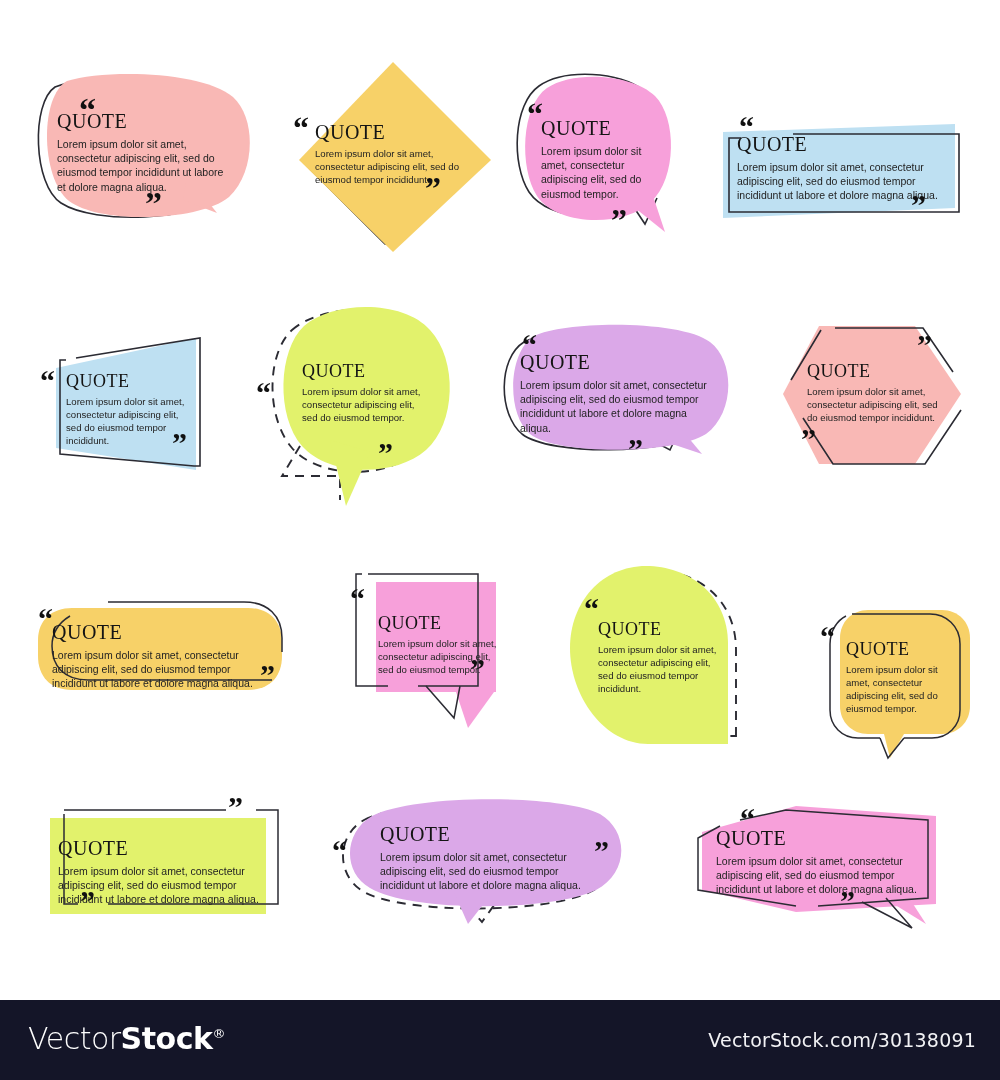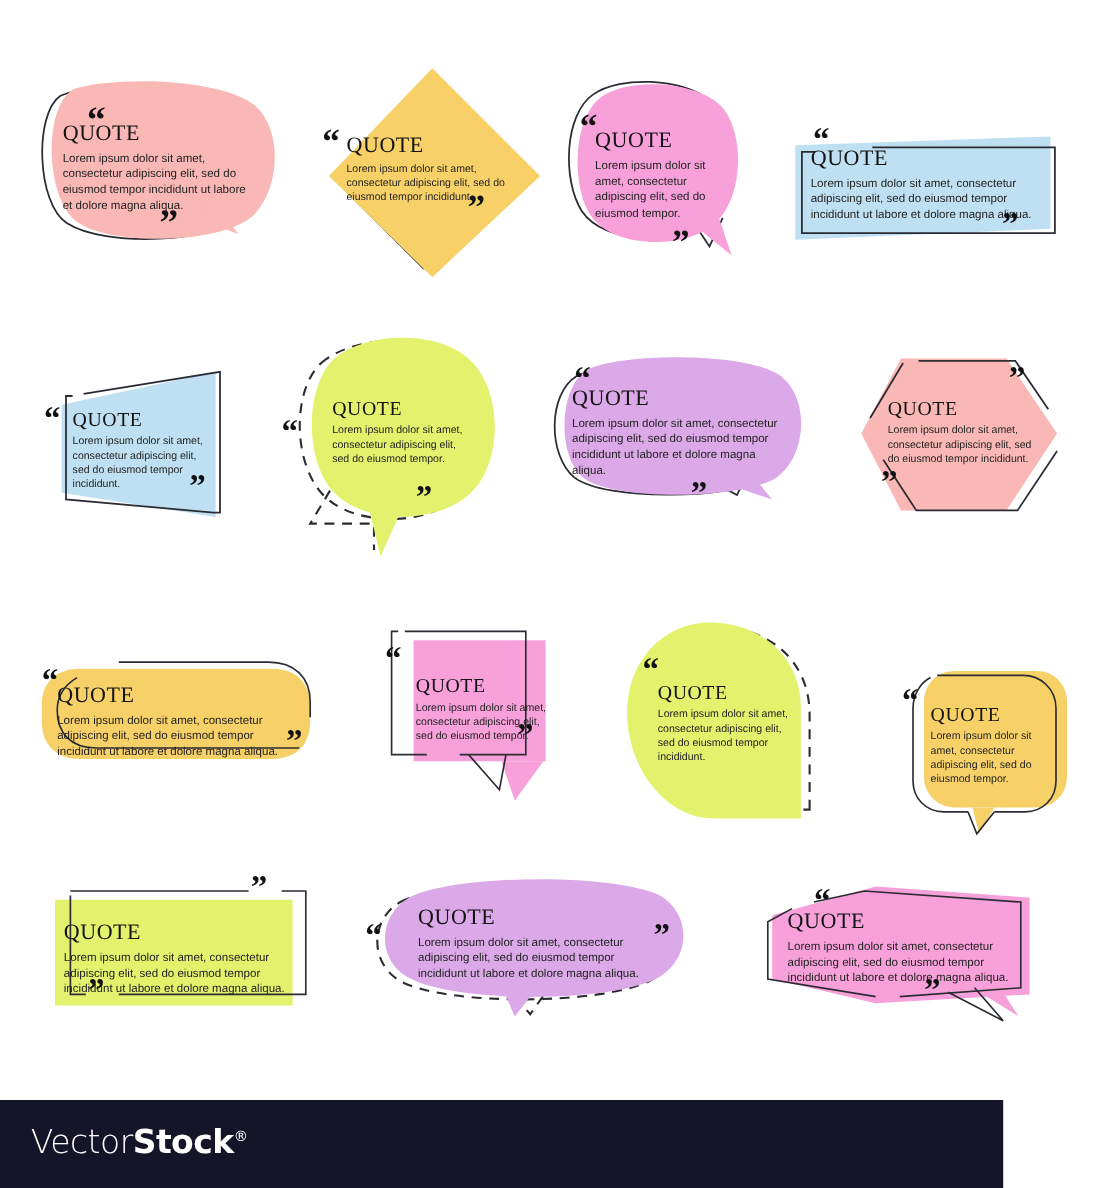--- a/index.html
+++ b/index.html
@@ -50,21 +50,21 @@
     color: #232323;
   }
   .q-title.small { font-size: 18px; }
   .q-body.small { font-size: 9.6px; }
 
   
   #footer {
     position: absolute;
     left: 0;
     top: 1000px;
-    width: 912px;
+    width: 1000px;
     height: 80px;
     background: #141528;
   }
   #logo {
     position: absolute;
     left: 28px;
     top: 21px;
     font-family: "DejaVu Sans", sans-serif;
     font-size: 30px;
     color: #ffffff;
@@ -300,13 +300,14 @@
       <div class="q-body">Lorem ipsum dolor sit amet, consectetur adipiscing elit, sed do eiusmod tempor incididunt ut labore et dolore magna aliqua.</div>
     </div>
     <div style="position:absolute; left:52px; top:10px; font-family:'Liberation Serif',serif; font-size:30px; font-weight:700; color:#111; line-height:1;">“</div>
     <div style="position:absolute; left:152px; top:92px; font-family:'Liberation Serif',serif; font-size:30px; font-weight:700; color:#111; line-height:1;">”</div>
   </div>
 
 </div>
 
 <div id="footer">
   <div id="logo"><span class="thin">Vector</span><span class="bold">Stock</span><span class="reg">®</span></div>
+  <div id="vsurl">VectorStock.com/30138091</div>
 </div>
 
 </body></html>

